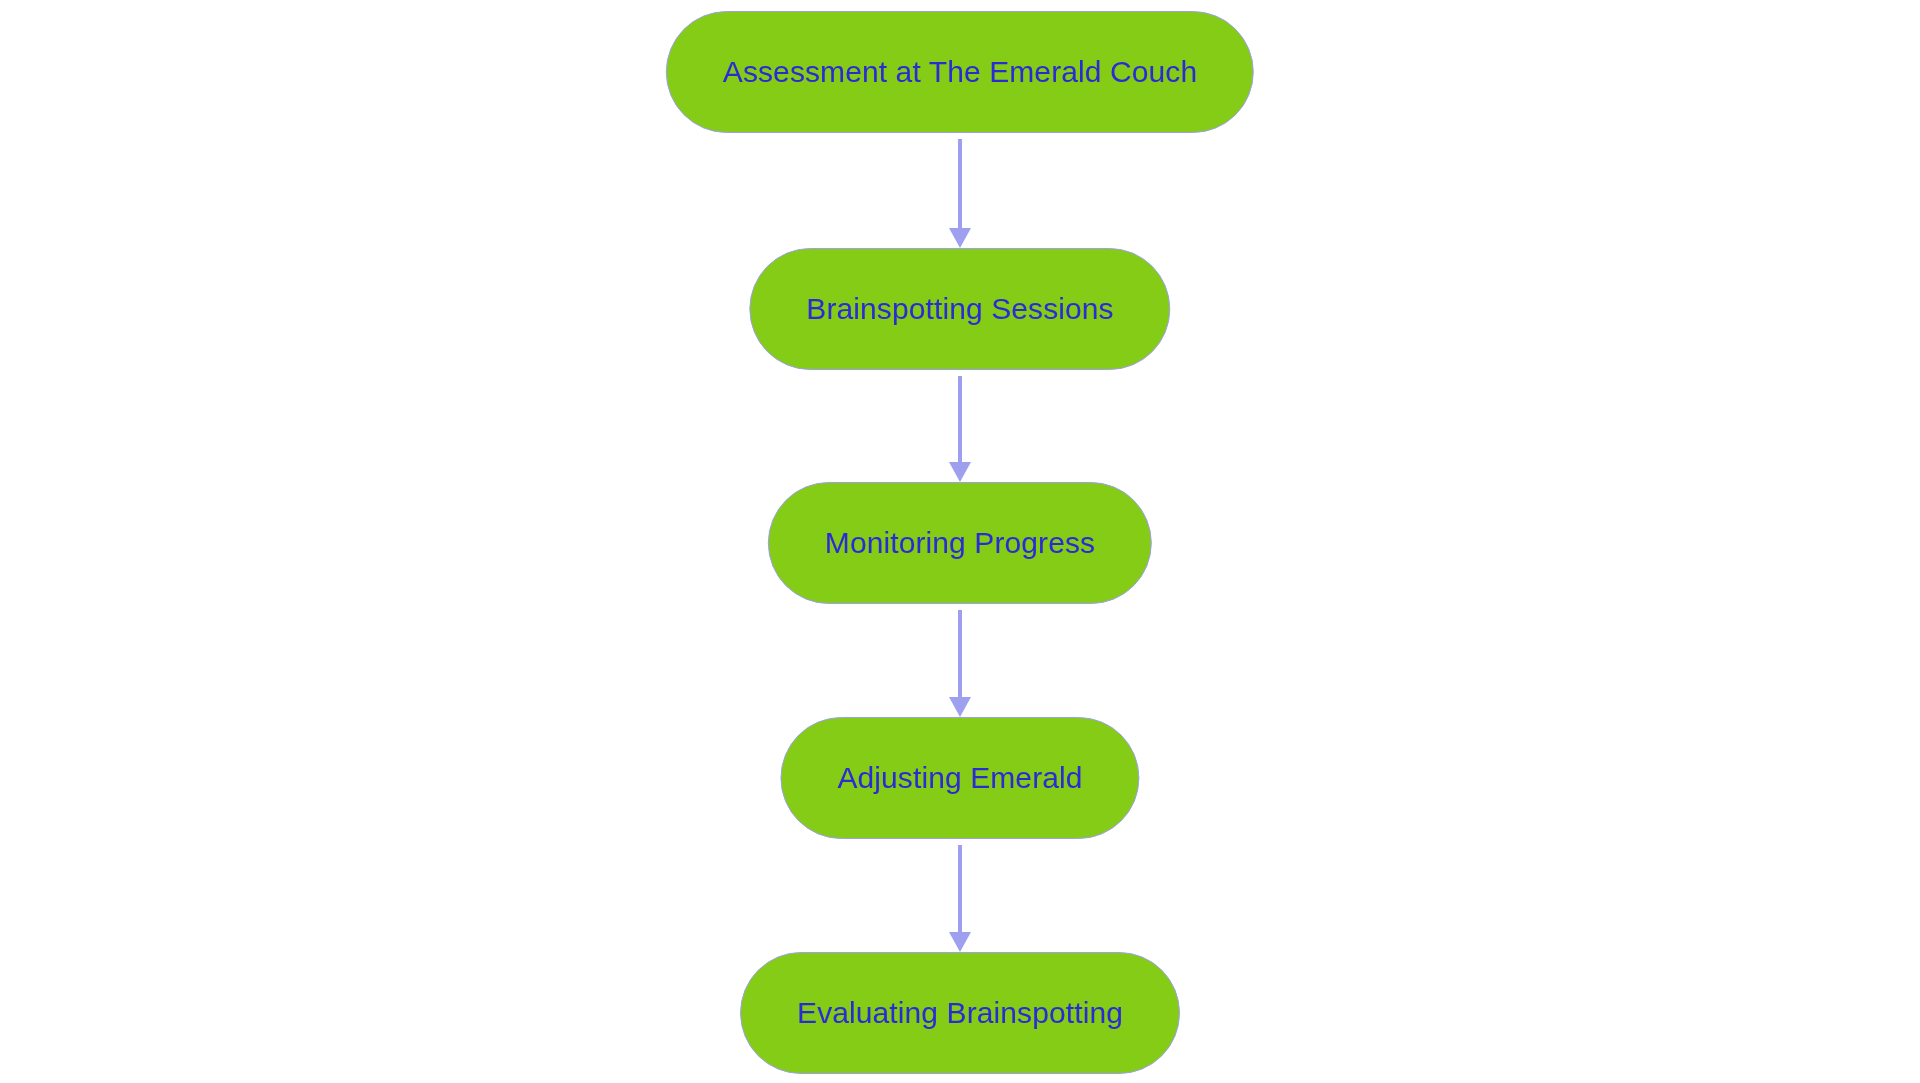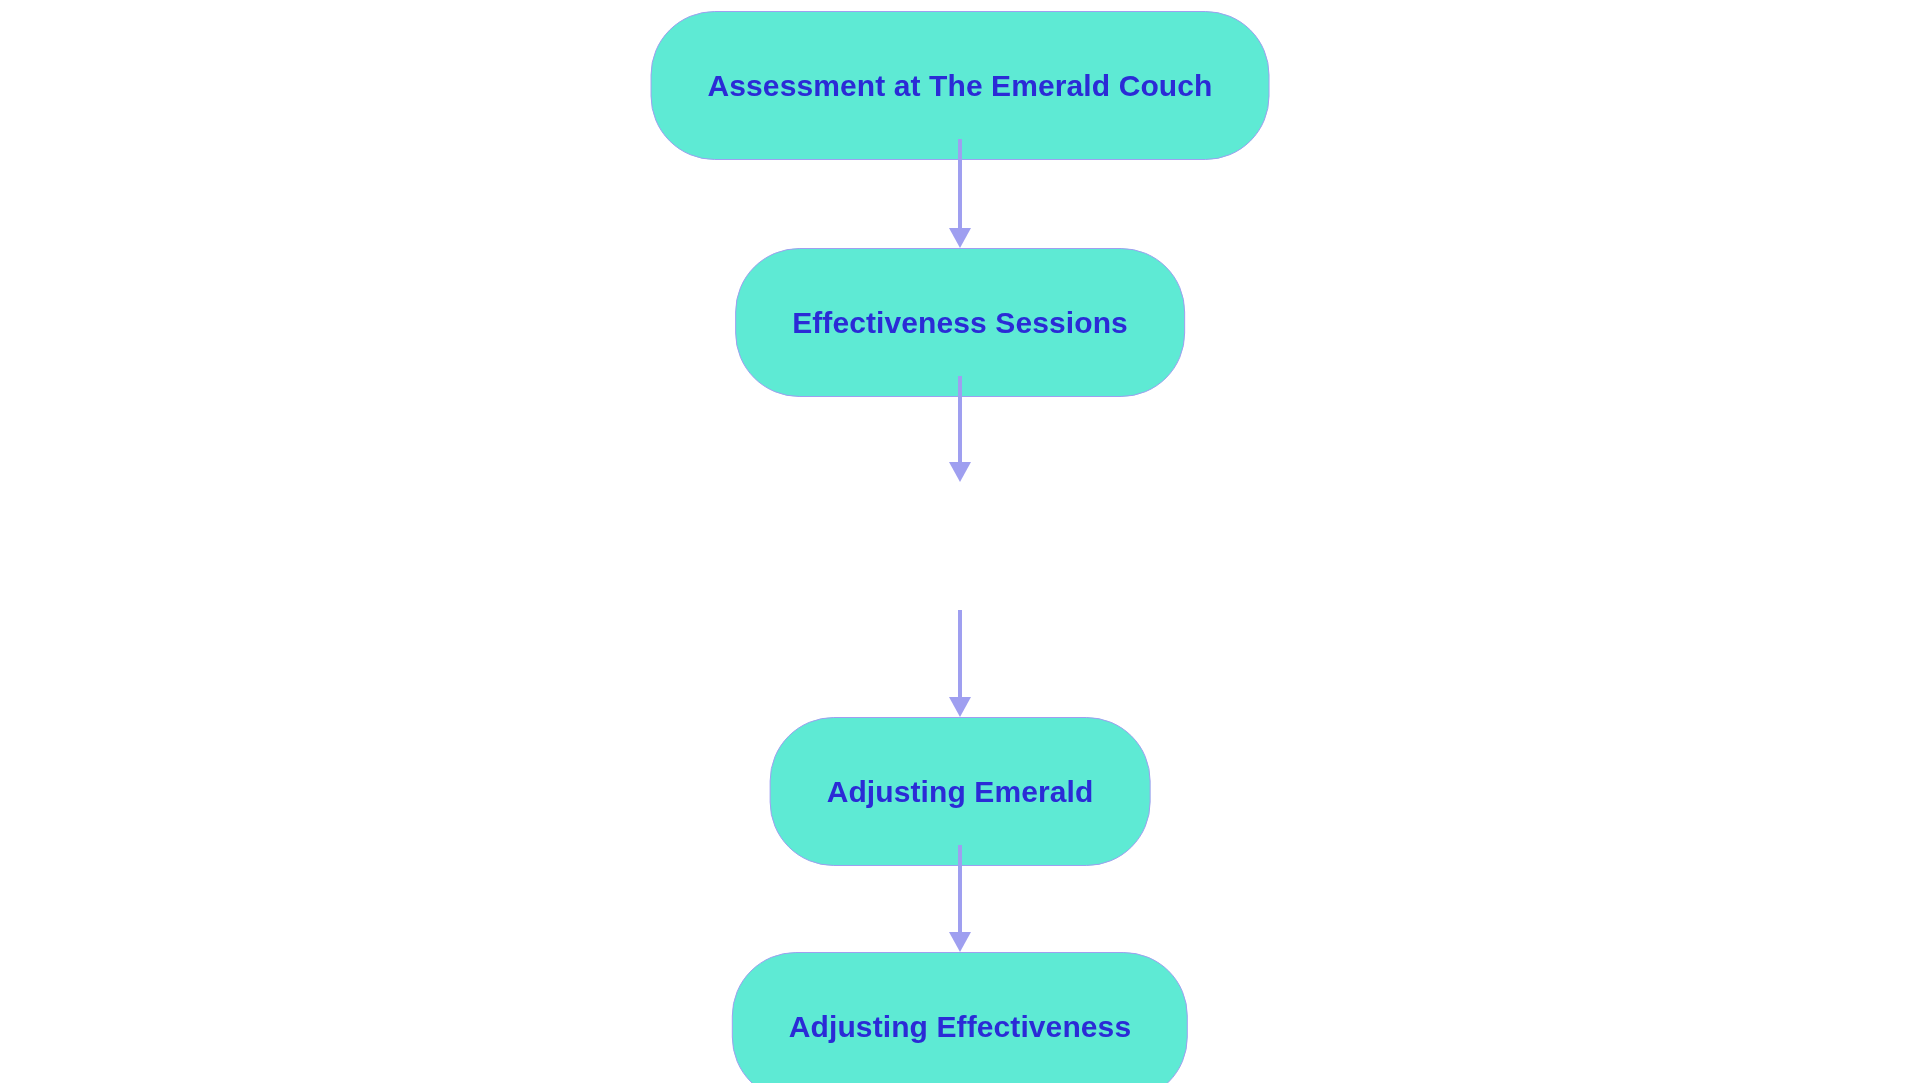--- a/index.html
+++ b/index.html
@@ -20,34 +20,34 @@
     height: 1083px;
     background: #ffffff;
     display: flex;
     flex-direction: column;
     align-items: center;
     justify-content: flex-start;
   }
 
   .flow-node {
     box-sizing: border-box;
-    background: #5eead4;
+    background: #84cc16;
     border: 1.6px solid #9f9ff0;
     border-radius: 64px;
     color: #2b2bd6;
     font-family: "Liberation Sans", sans-serif;
     font-size: 30px;
-    font-weight: 700;
+    font-weight: 400;
     letter-spacing: 0.1px;
     display: flex;
     align-items: center;
     justify-content: center;
     text-align: center;
     white-space: nowrap;
-    height: 149px;
+    height: 122px;
     padding: 0 56px;
     position: absolute;
     left: 50%;
     transform: translateX(-50%);
   }
 
   .flow-connector {
     position: absolute;
     left: 50%;
     transform: translateX(-50%);
@@ -79,40 +79,43 @@
   <div class="flow-node" style="top:11px;">
     <span>Assessment at The Emerald Couch</span>
   </div>
 
   <div class="flow-connector" style="top:139px; height:109px;">
     <div class="conn-line"></div>
     <div class="conn-head"></div>
   </div>
 
   <div class="flow-node" style="top:248px;">
-    <span>Effectiveness Sessions</span>
+    <span>Brainspotting Sessions</span>
   </div>
 
   <div class="flow-connector" style="top:376px; height:106px;">
     <div class="conn-line"></div>
     <div class="conn-head"></div>
   </div>
 
+  <div class="flow-node" style="top:482px;">
+    <span>Monitoring Progress</span>
+  </div>
 
   <div class="flow-connector" style="top:610px; height:107px;">
     <div class="conn-line"></div>
     <div class="conn-head"></div>
   </div>
 
   <div class="flow-node" style="top:717px;">
     <span>Adjusting Emerald</span>
   </div>
 
   <div class="flow-connector" style="top:845px; height:107px;">
     <div class="conn-line"></div>
     <div class="conn-head"></div>
   </div>
 
   <div class="flow-node" style="top:952px;">
-    <span>Adjusting Effectiveness</span>
+    <span>Evaluating Brainspotting</span>
   </div>
 
 </div>
 
 </body></html>

